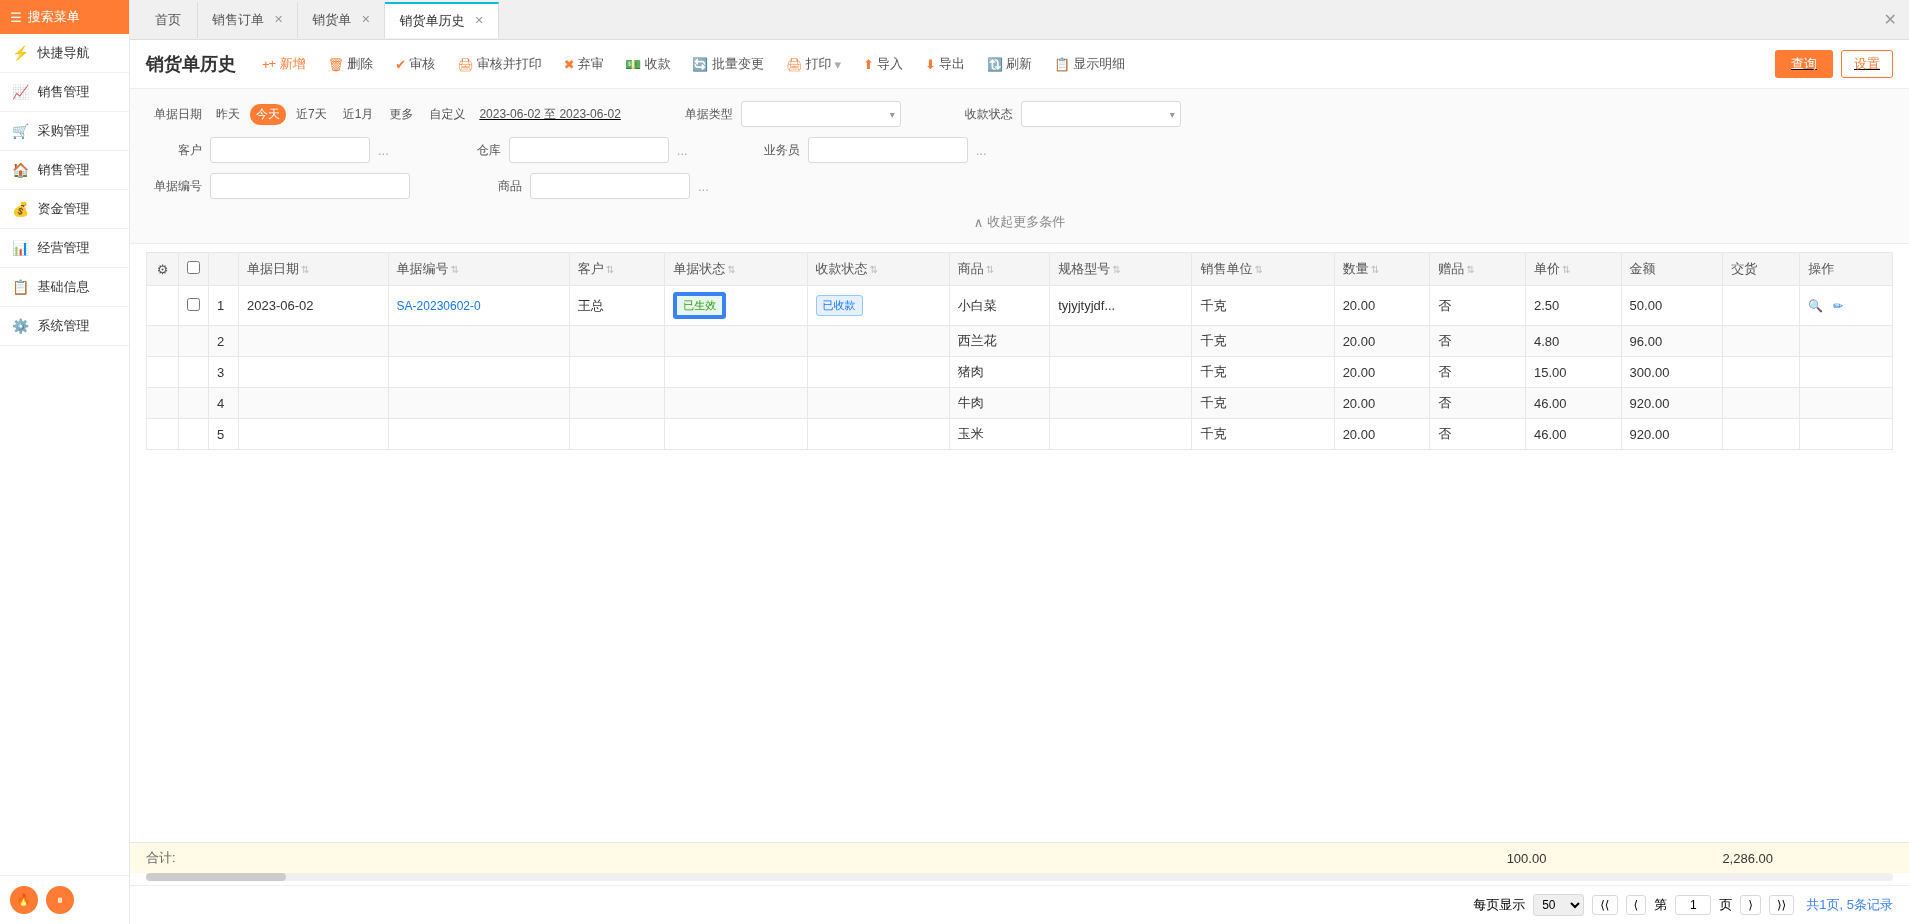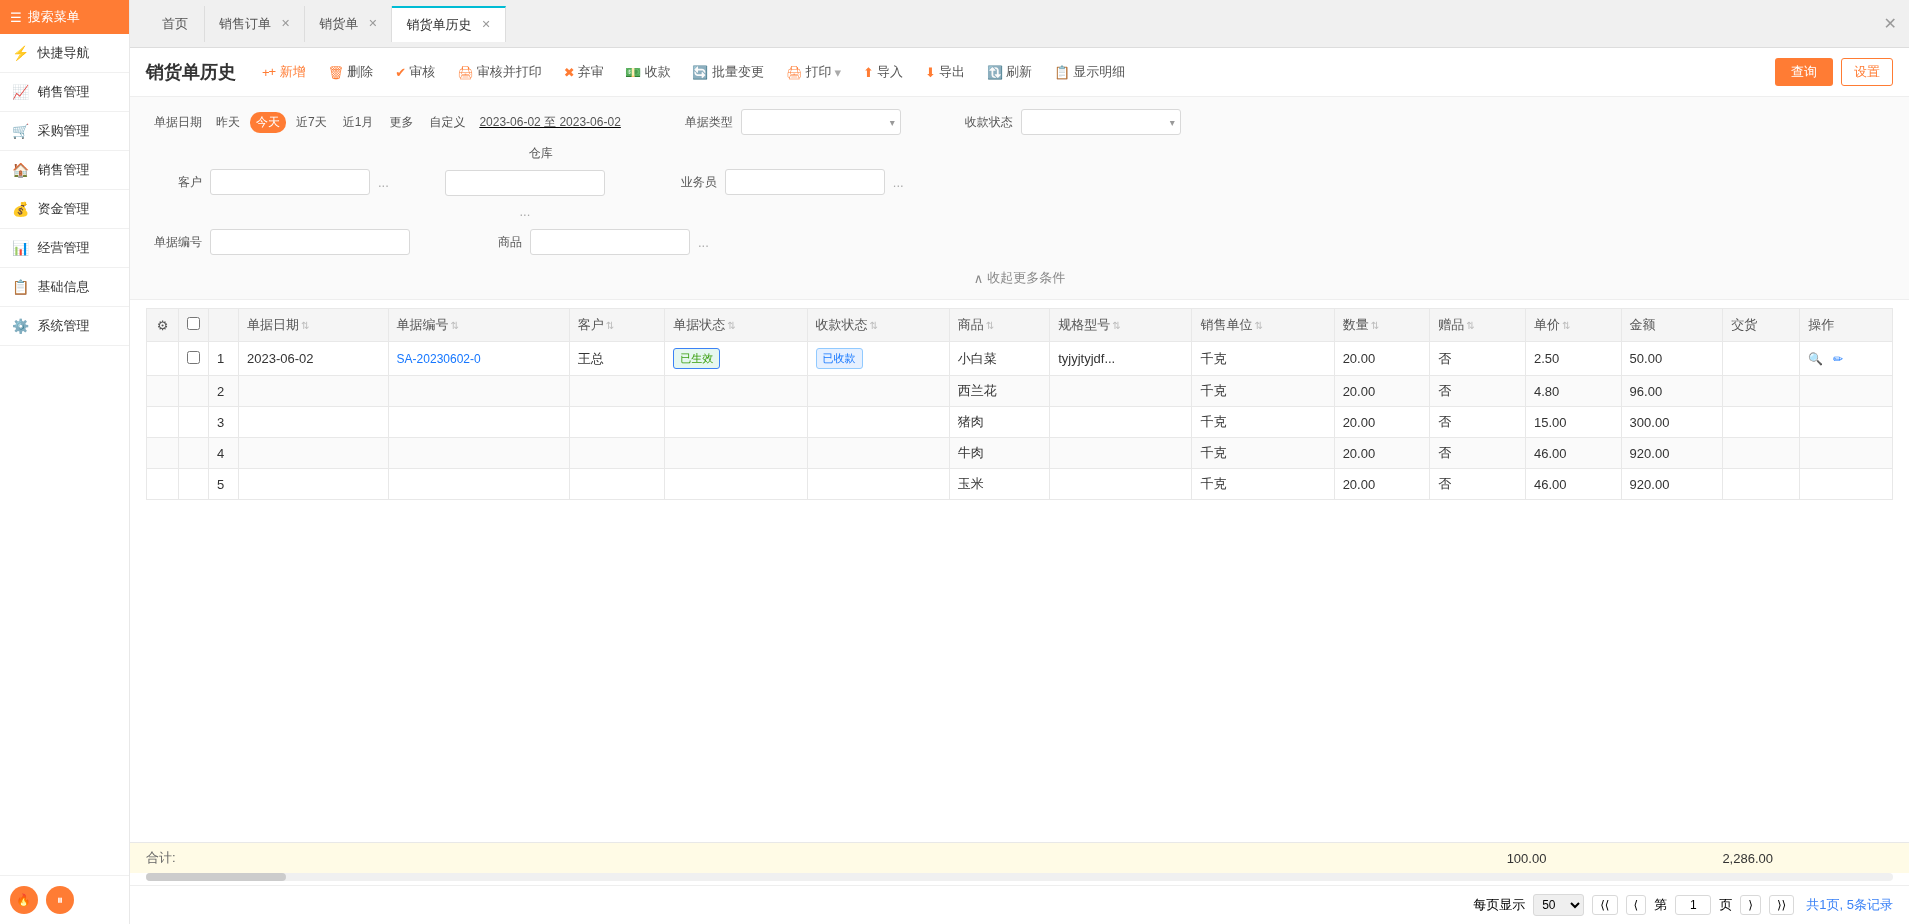--- a/index.html
+++ b/index.html
@@ -57,22 +57,22 @@
       flex-direction: column;
       overflow: hidden;
     }
 
     
     .tabs-bar {
       display: flex;
       align-items: center;
       background: #f0f0f0;
       border-bottom: 1px solid #ddd;
-      height: 48px;
-      padding-left: 16px;
+      height: 40px;
+      padding-left: 9px;
     }
     .tab {
       display: flex;
       align-items: center;
       padding: 0 14px;
       height: 36px;
       cursor: pointer;
       border-right: 1px solid #ddd;
       color: #555;
       font-size: 13px;
@@ -281,21 +281,21 @@
     }
     tr:nth-child(even) td { background: #fafafa; }
     .col-sort { cursor: pointer; display: inline-flex; align-items: center; gap: 2px; }
     .sort-icon { color: #bbb; font-size: 10px; }
     .badge {
       display: inline-block;
       padding: 2px 6px;
       border-radius: 3px;
       font-size: 11px;
     }
-    .badge-green { background: #e6f7f0; color: #389e0d; border: 1px solid #3b82f6; text-align: center; }
+    .badge-green { background: #e6f7f0; color: #389e0d; border: 4px solid #3b82f6; text-align: center; }
     .badge-blue { background: #e6f0ff; color: #1677ff; border: 1px solid #91caff; }
     .op-link { color: #1677ff; cursor: pointer; font-size: 12px; }
 
     
     .table-footer {
       background: #fffbe6;
       border-top: 1px solid #e8e8e8;
       padding: 6px 16px;
       display: flex;
       align-items: center;
@@ -464,21 +464,21 @@
         <span>导出</span>
       </button>
       <button class="toolbar-btn">
         <span style="color:#ff7c34">🔃</span>
         <span>刷新</span>
       </button>
       <button class="toolbar-btn">
         <span style="color:#ff7c34">📋</span>
         <span>显示明细</span>
       </button>
-      <div style="margin-left:auto; display:flex; gap:4px; align-items:center;">
+      <div style="margin-left:auto; display:flex; gap:4px; align-items:center;text-decoration:underline;">
         <button class="btn-query">查询</button>
         <button class="btn-set">设置</button>
       </div>
     </div>
 
     <div class="filter-area">
       <div class="filter-row">
 
         <div class="filter-item">
           <span class="filter-label">单据日期</span>
@@ -514,21 +514,21 @@
         </div>
       </div>
       <div class="filter-row">
 
         <div class="filter-item">
           <span class="filter-label">客户</span>
           <input class="filter-input filter-input-wide" placeholder="" style="">
           <span class="dots-link">...</span>
         </div>
 
-        <div class="filter-item" style="margin-left:40px;flex-direction:column;">
+        <div class="filter-item" style="margin-left:40px;">
           <span class="filter-label">仓库</span>
           <input class="filter-input filter-input-wide" placeholder="" style="">
           <span class="dots-link">...</span>
         </div>
 
         <div class="filter-item" style="margin-left:40px;">
           <span class="filter-label">业务员</span>
           <input class="filter-input filter-input-wide" placeholder="" style="">
           <span class="dots-link">...</span>
         </div>

